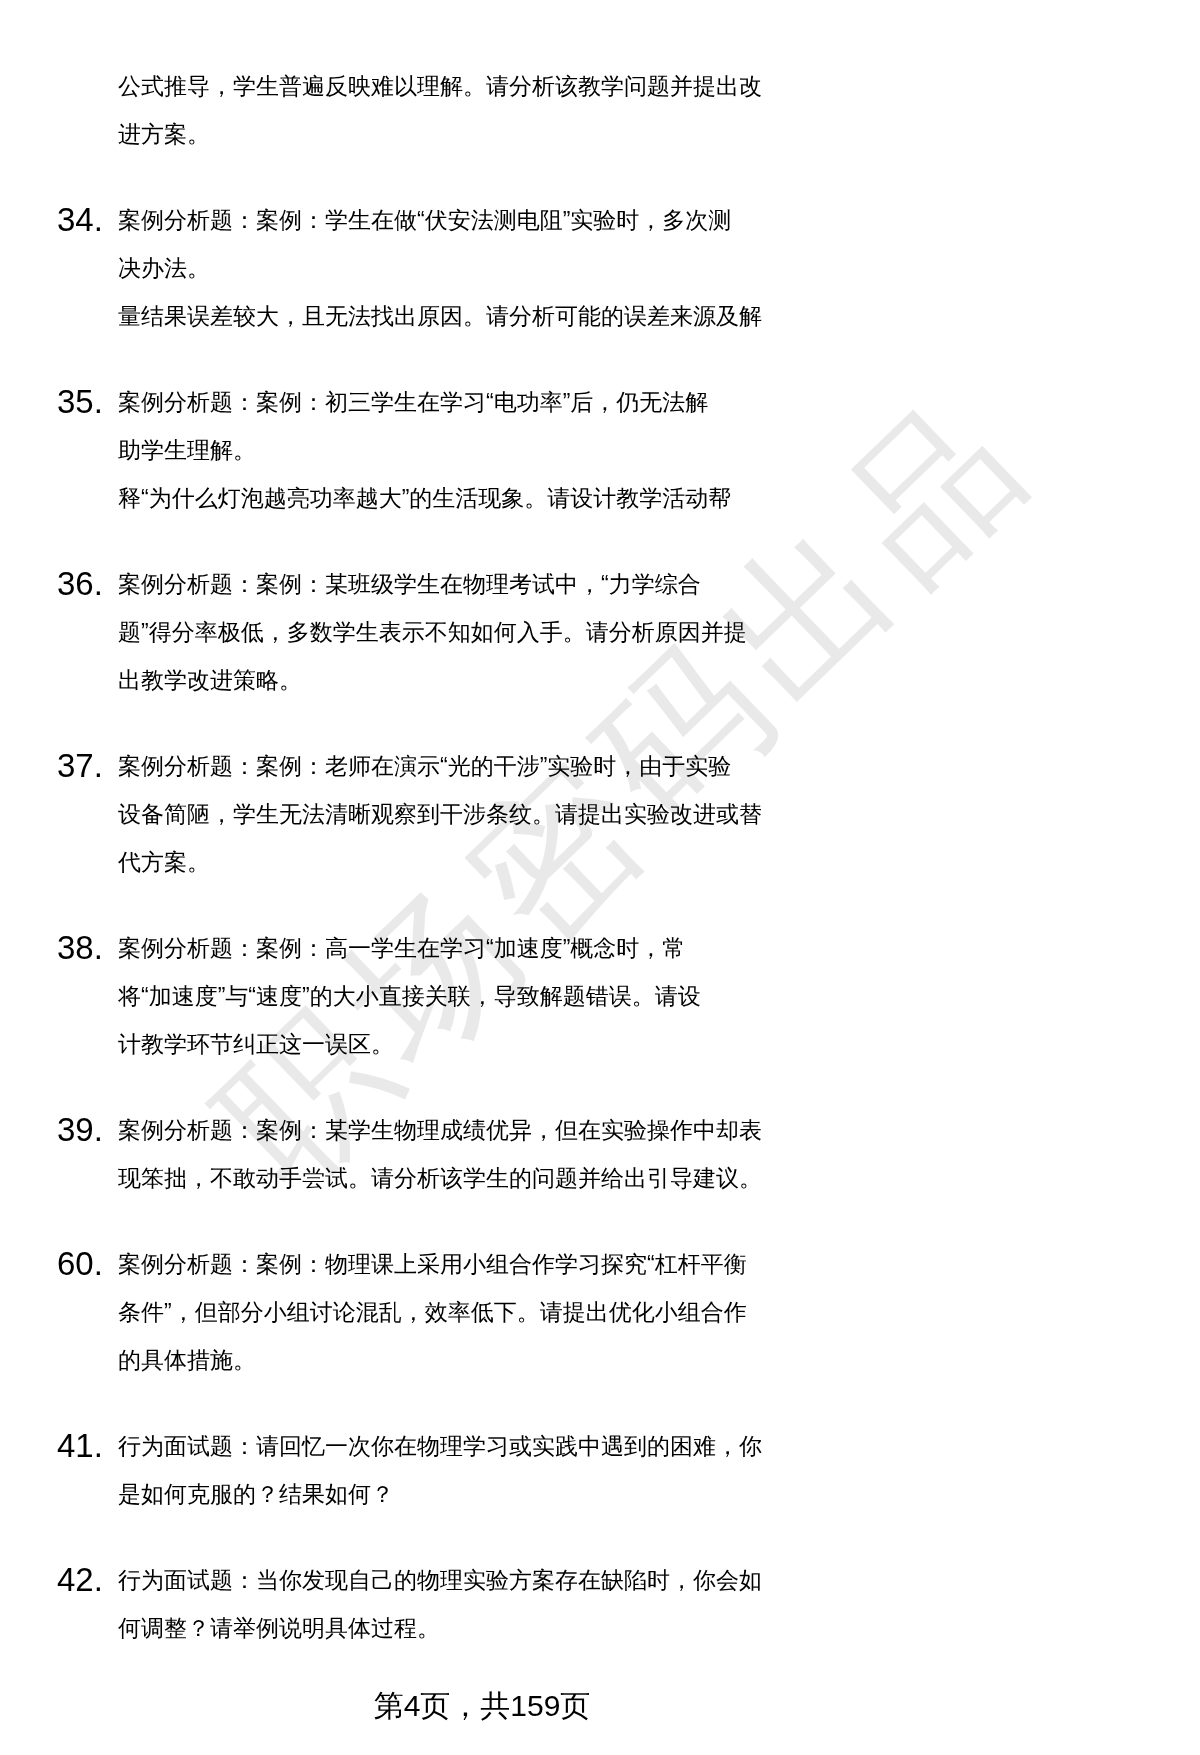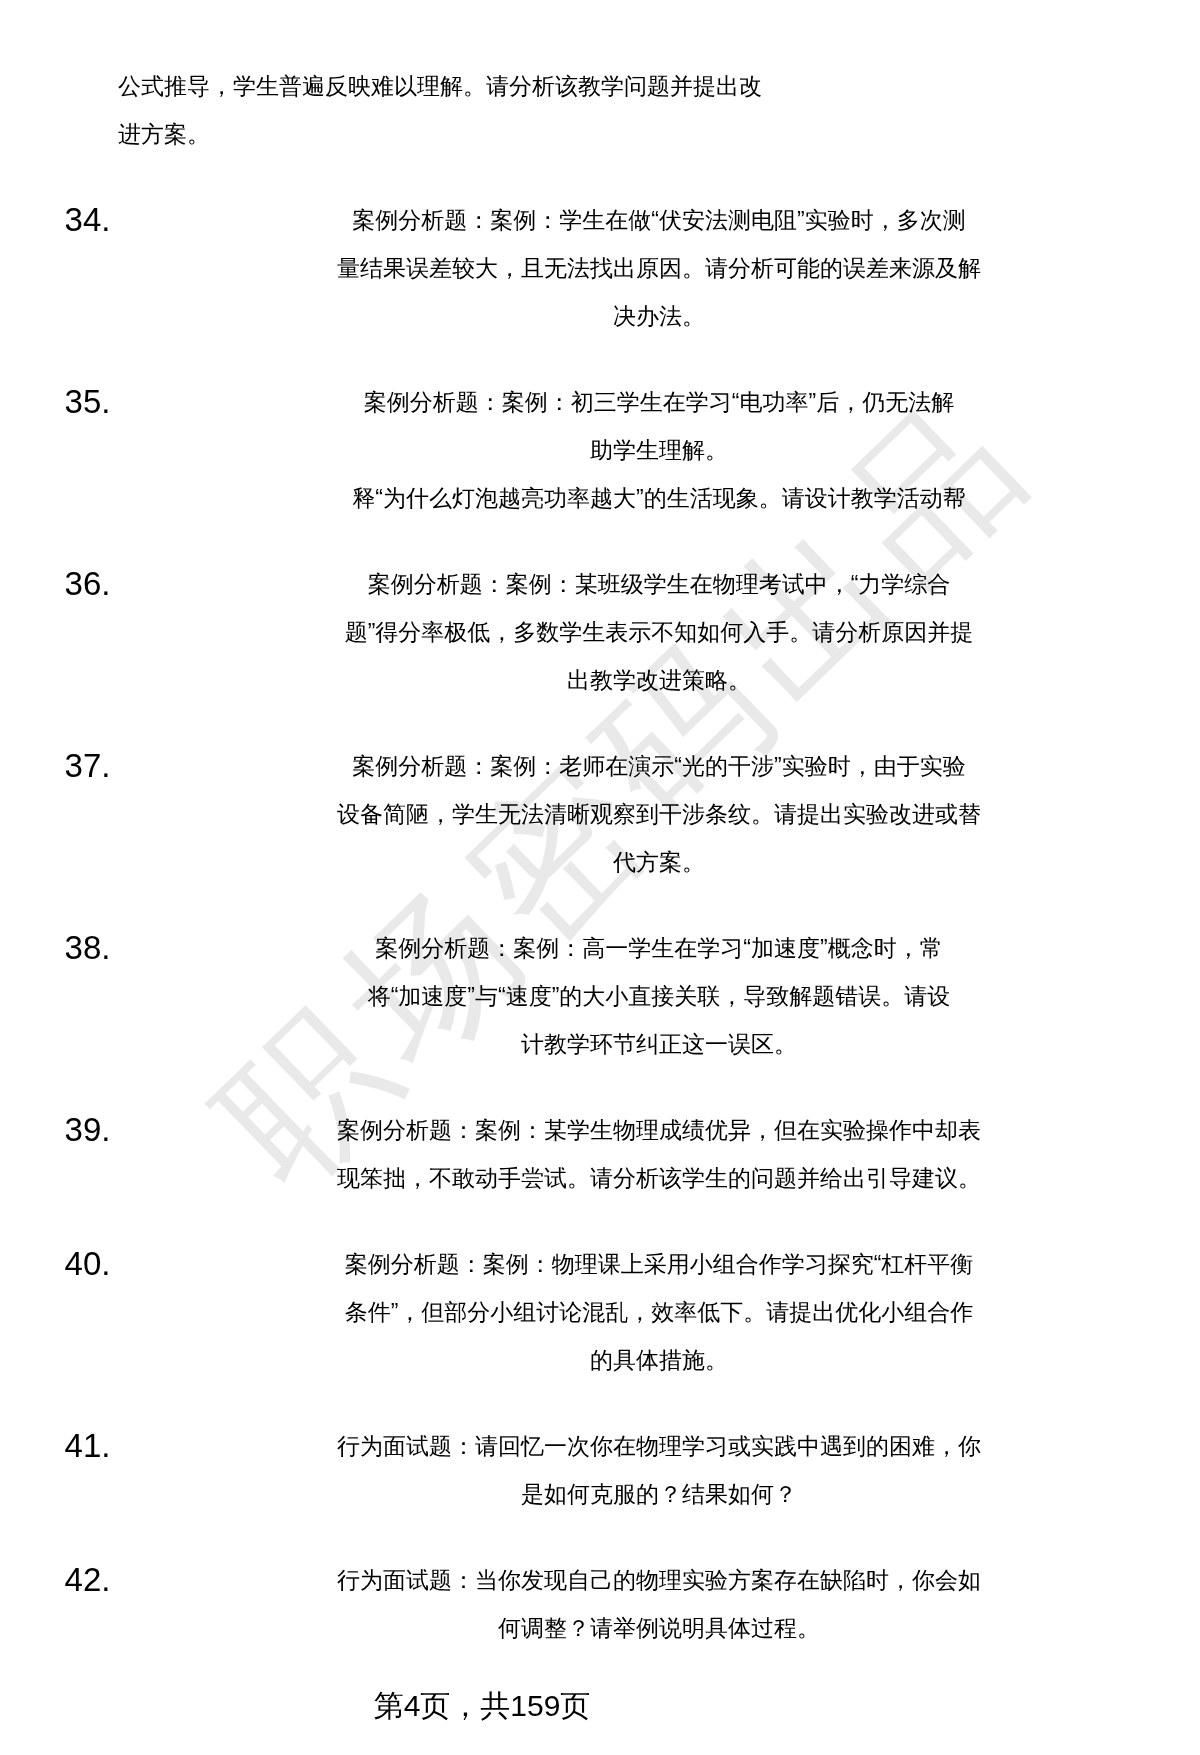--- a/index.html
+++ b/index.html
@@ -40,21 +40,20 @@
   }
   .line {
     font-size: 23px;
     line-height: 48px;
     white-space: pre;
   }
   .q-item {
     display: flex;
     align-items: flex-start;
     margin-bottom: 38px;
-    text-align: center;
   }
   .q-num {
     flex: 0 0 61px;
     margin-left: 57px;
     font-size: 33px;
     line-height: 48px;
   }
   .q-lines {
     flex: 1 1 auto;
   }
@@ -79,22 +78,22 @@
     <div class="cont-para">
         <div class="line">公式推导，学生普遍反映难以理解。请分析该教学问题并提出改</div>
         <div class="line">进方案。</div>
       </div>
 
     <div>
         <div class="q-item">
           <div class="q-num">34.</div>
           <div class="q-lines">
             <div class="line">案例分析题：案例：学生在做“伏安法测电阻”实验时，多次测</div>
+            <div class="line">决办法。</div>
             <div class="line">量结果误差较大，且无法找出原因。请分析可能的误差来源及解</div>
-            <div class="line">决办法。</div>
           </div>
         </div>
         <div class="q-item">
           <div class="q-num">35.</div>
           <div class="q-lines">
             <div class="line">案例分析题：案例：初三学生在学习“电功率”后，仍无法解</div>
             <div class="line">助学生理解。</div>
             <div class="line">释“为什么灯泡越亮功率越大”的生活现象。请设计教学活动帮</div>
           </div>
         </div>
@@ -123,21 +122,21 @@
           </div>
         </div>
         <div class="q-item">
           <div class="q-num">39.</div>
           <div class="q-lines">
             <div class="line">案例分析题：案例：某学生物理成绩优异，但在实验操作中却表</div>
             <div class="line">现笨拙，不敢动手尝试。请分析该学生的问题并给出引导建议。</div>
           </div>
         </div>
         <div class="q-item">
-          <div class="q-num">40.</div>
+          <div class="q-num">60.</div>
           <div class="q-lines">
             <div class="line">案例分析题：案例：物理课上采用小组合作学习探究“杠杆平衡</div>
             <div class="line">条件”，但部分小组讨论混乱，效率低下。请提出优化小组合作</div>
             <div class="line">的具体措施。</div>
           </div>
         </div>
         <div class="q-item">
           <div class="q-num">41.</div>
           <div class="q-lines">
             <div class="line">行为面试题：请回忆一次你在物理学习或实践中遇到的困难，你</div>

